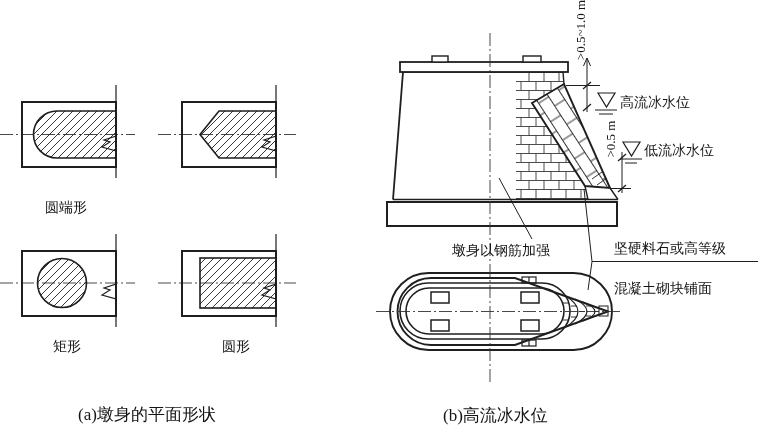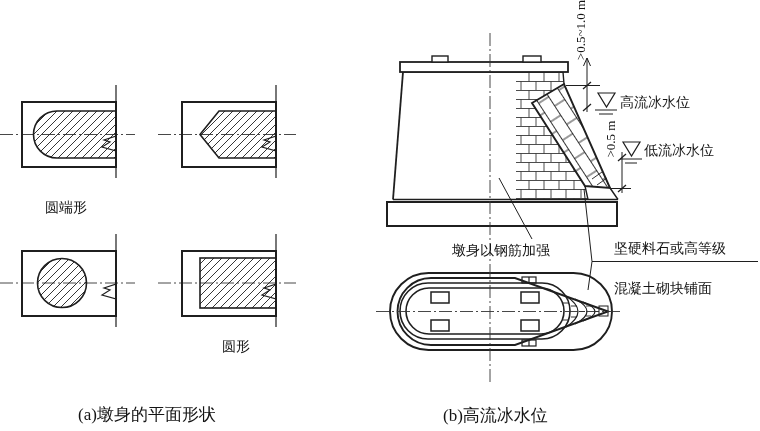--- a/index.html
+++ b/index.html
@@ -142,20 +142,21 @@
 
     <path d="M499,178 L532,239" stroke="#1f1f1f" stroke-width="1" fill="none"></path>
     <g>
       <path d="M584,189 L592,261.5" stroke="#1f1f1f" stroke-width="1" fill="none"></path>
       <path d="M592,261.5 H758" stroke="#1f1f1f" stroke-width="1" fill="none"></path>
       <path d="M592,261.5 L588,290" stroke="#1f1f1f" stroke-width="1" fill="none"></path>
     </g>
   </svg>
 
   <div class="lbl c s18" style="left:30px;top:198px;width:72px;">圆端形</div>
+  <div class="lbl c s18" style="left:31px;top:337px;width:72px;">矩形</div>
   <div class="lbl c s18" style="left:200px;top:337px;width:72px;text-align:center;">圆形</div>
 
   <div class="lbl c s17" style="left:72px;top:405px;width:150px;">(a)墩身的平面形状</div>
   <div class="lbl c s17" style="left:443px;top:406px;width:95px;">(b)高流冰水位</div>
 
   <div class="lbl s18" style="left:452px;top:241px;">墩身以钢筋加强</div>
   <div class="lbl s18" style="left:614px;top:239px;">坚硬料石或高等级</div>
   <div class="lbl s18" style="left:614px;top:263px;margin-top:16px;">混凝土砌块铺面</div>
 
   <div class="lbl s18" style="left:620px;top:93px;">高流冰水位</div>

